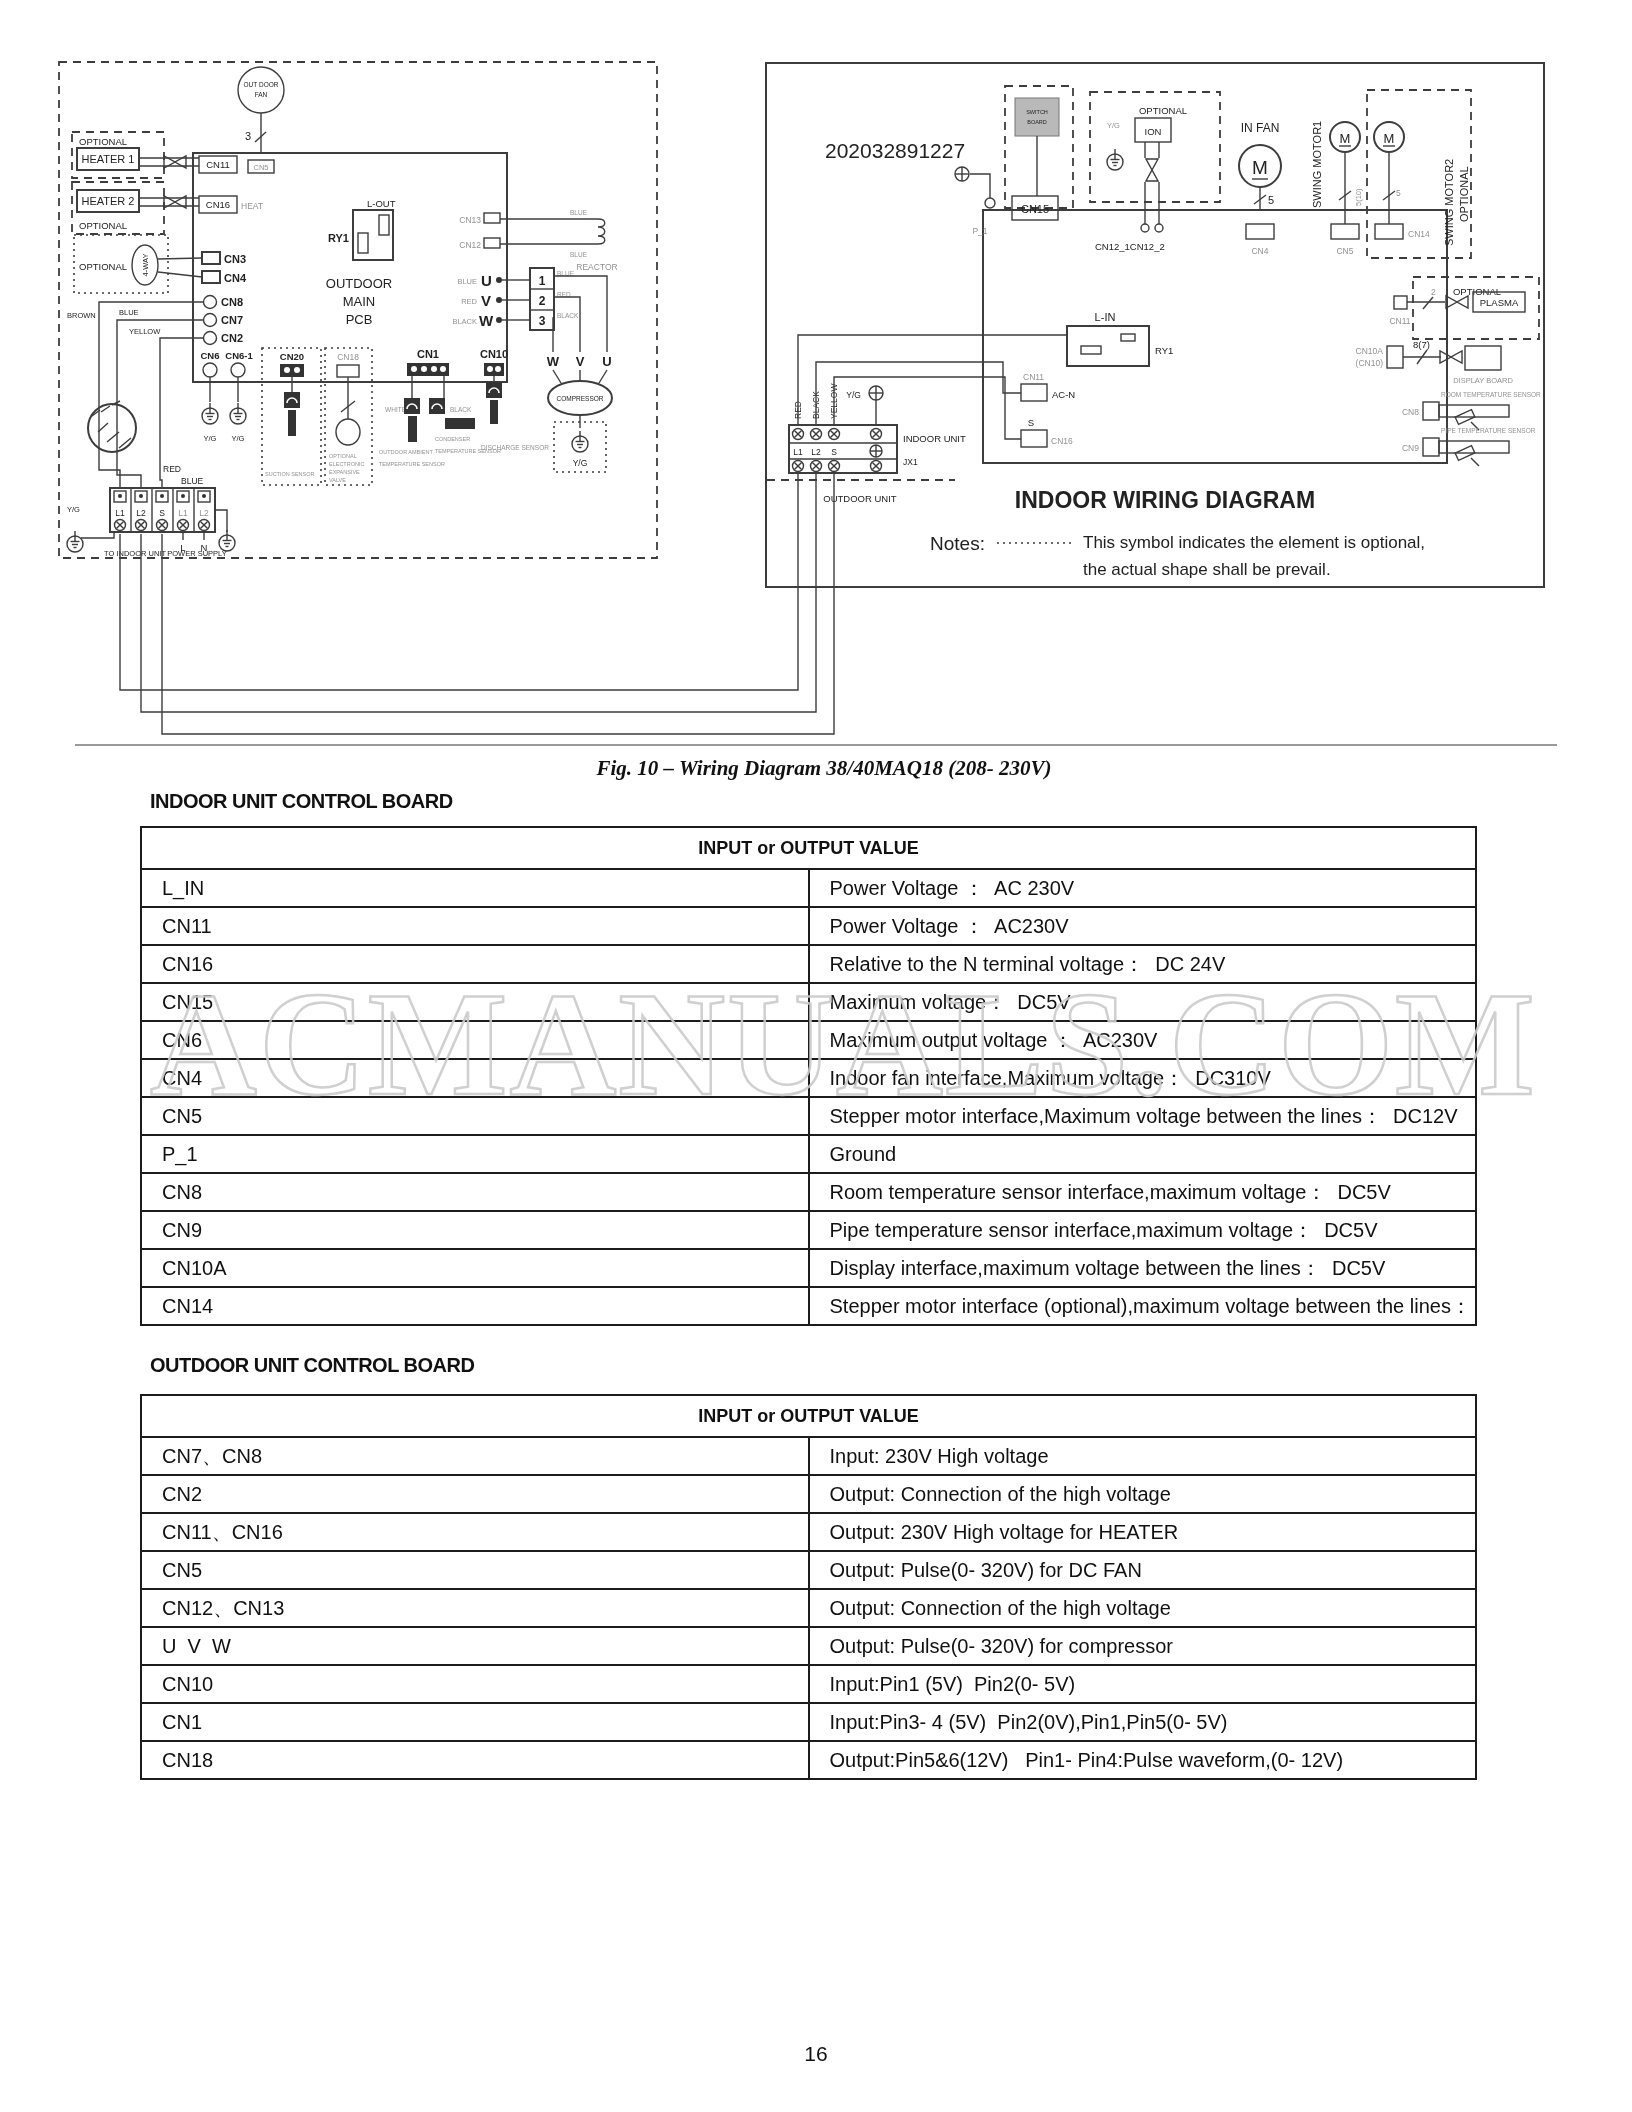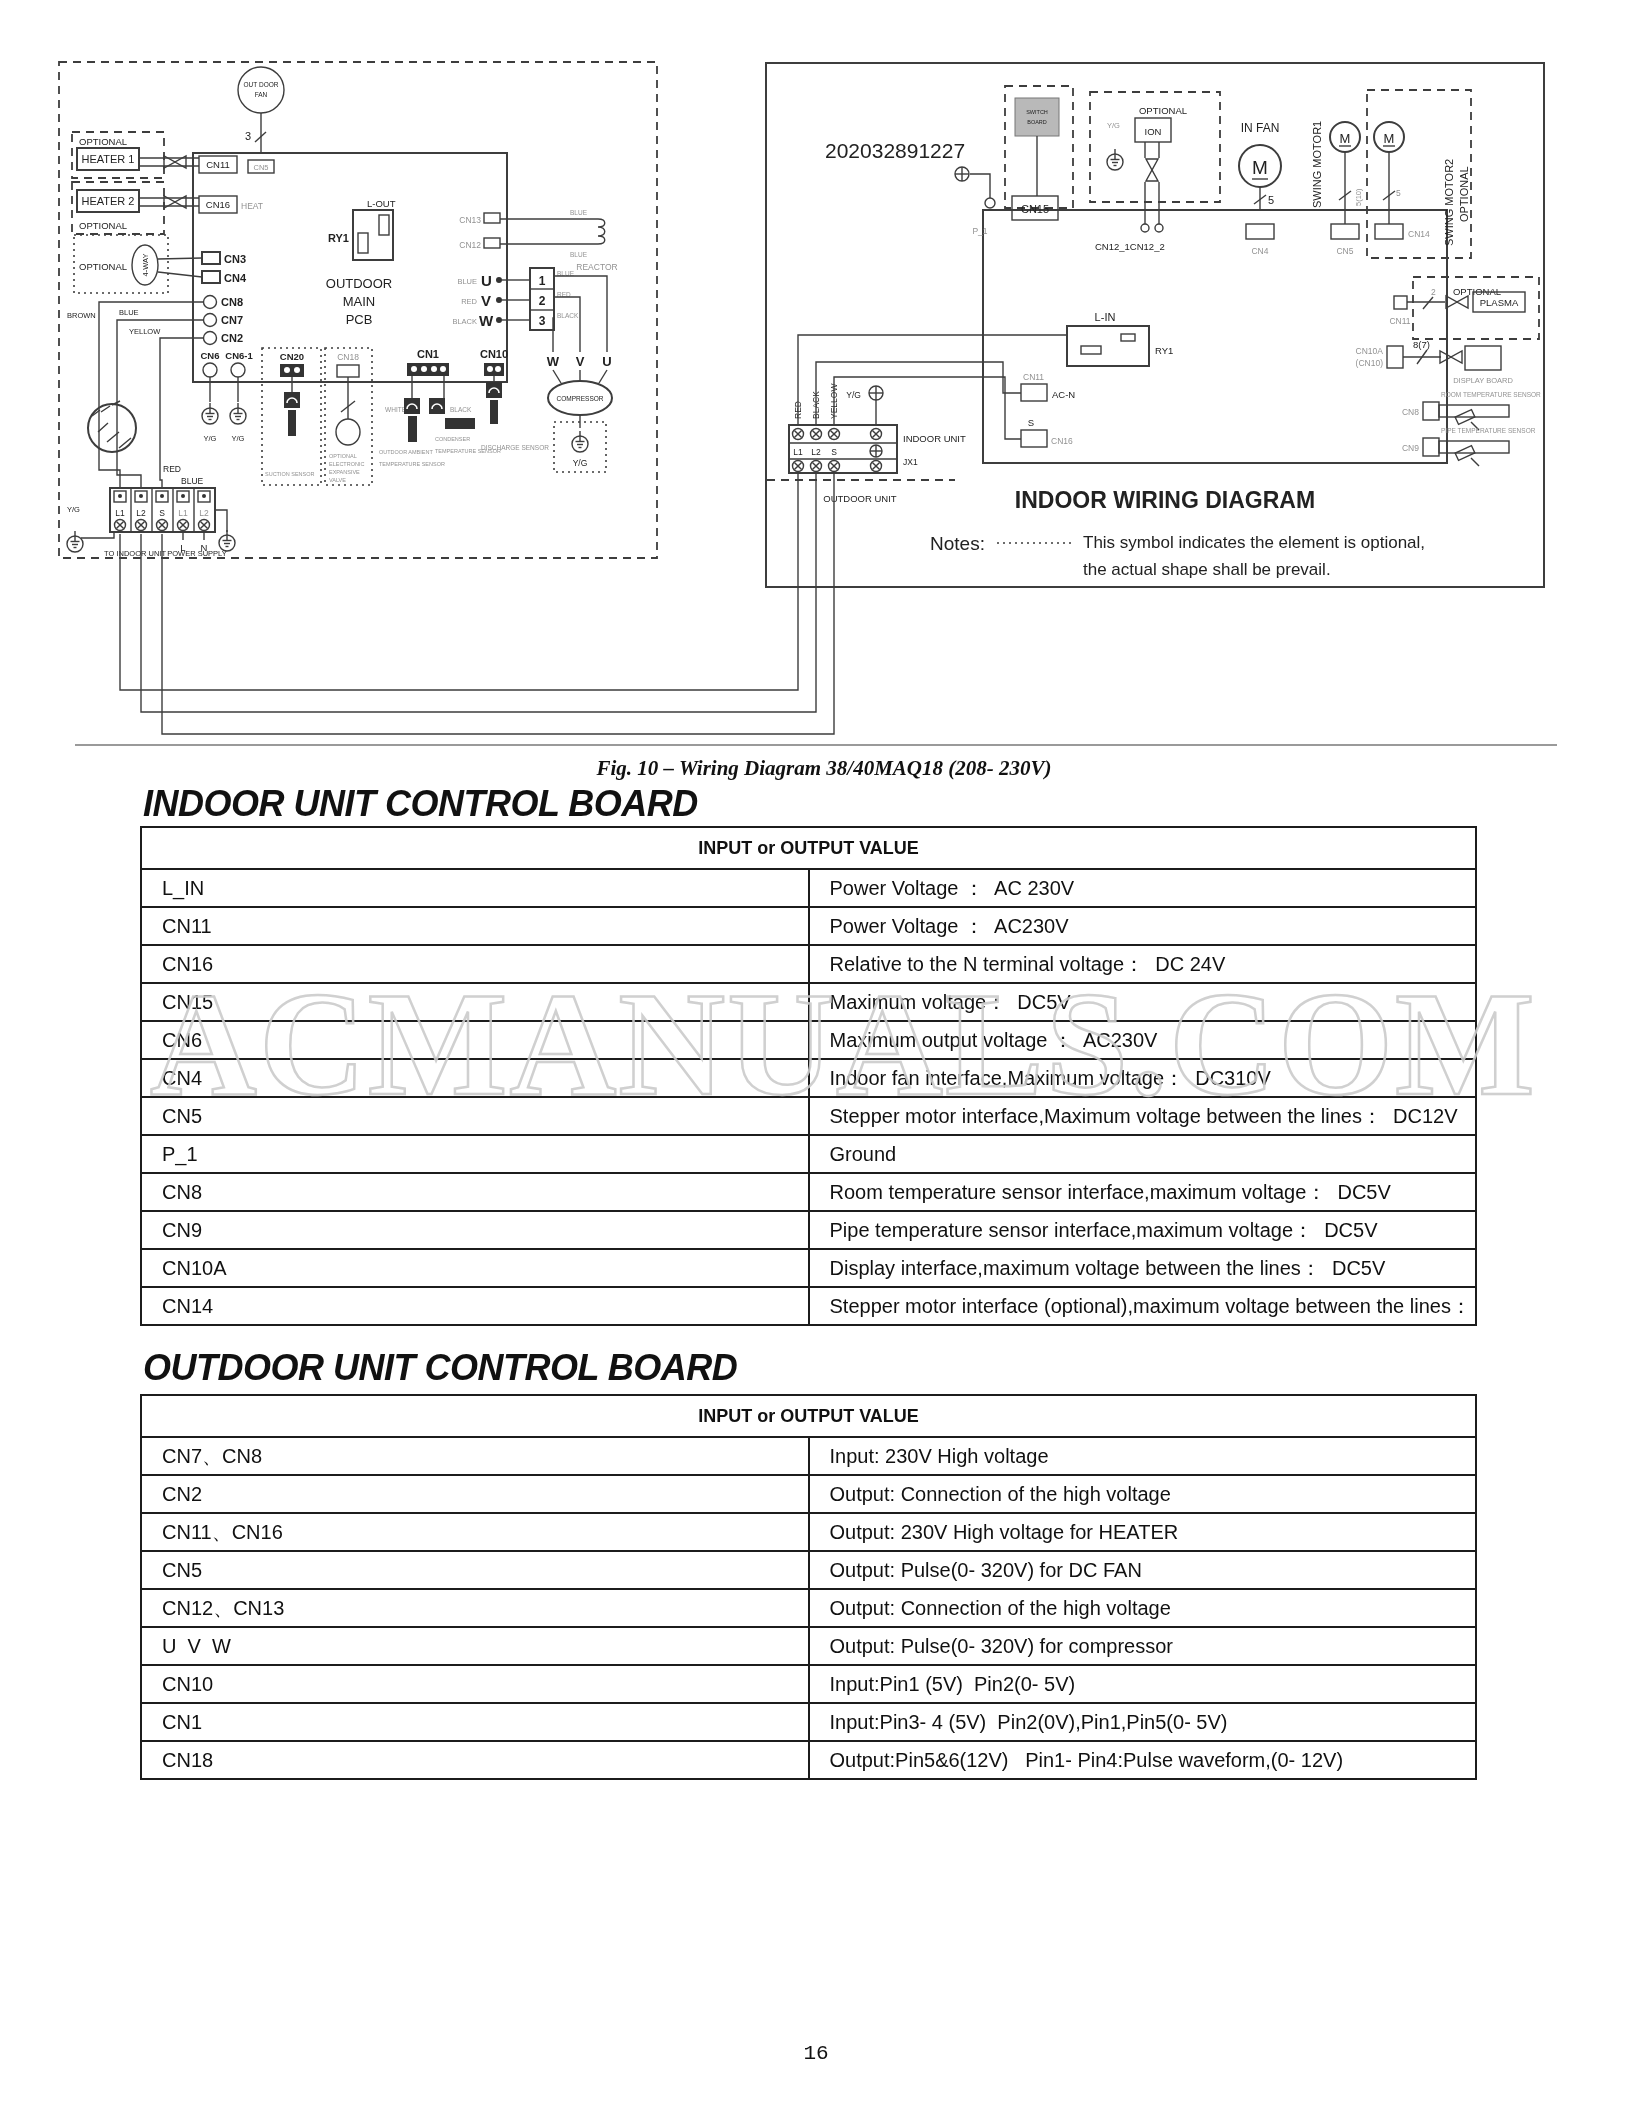--- a/index.html
+++ b/index.html
@@ -17,34 +17,34 @@
   .tg{fill:#929292;}
   .tb{font-weight:bold;}
   .t5{font-size:5.5px;}.t6{font-size:6.5px;}.t7{font-size:7.5px;}.t8{font-size:8.5px;}
   .t9{font-size:9.5px;}.t11{font-size:11px;}.t12{font-size:12px;}.t13{font-size:13px;}
   .t15{font-size:15px;}.t17{font-size:17px;}.t19{font-size:19px;}.t21{font-size:21px;}
   .t23{font-size:23px;font-weight:bold;}
   
   .rule{position:absolute;left:75px;top:744px;width:1482px;border-top:2px solid #9a9a9a;}
   .caption{position:absolute;left:8px;top:756px;width:1632px;text-align:center;
     font-family:"Liberation Serif",serif;font-weight:bold;font-size:21px;font-style:italic;}
-  h2.head{position:absolute;left:142px;margin:1px;font-size:36px;font-weight:bold;letter-spacing:-0.5px;font-style:italic;}
+  h2.head{position:absolute;left:142px;margin:8px;font-size:20px;font-weight:bold;letter-spacing:-0.5px;}
   #head-indoor{top:782px;} #head-outdoor{top:1346px;}
   table.ctab{position:absolute;left:140px;border-collapse:collapse;width:1337px;table-layout:fixed;}
   #tab-indoor{top:826px;} #tab-outdoor{top:1394px;}
   .ctab th,.ctab td{border:2px solid #1c1c1c;font-size:20px;white-space:pre;overflow:hidden;}
   .ctab th{height:38px;text-align:center;font-size:18px;}
   .ctab td{height:36px;padding:0 0 0 20px;}
   .ctab td.c1{width:196px;}
   
   .wm{position:absolute;left:150px;top:959px;width:1400px;font-family:"Liberation Serif",serif;
      font-weight:bold;font-size:148px;letter-spacing:2px;white-space:nowrap;color:transparent;
      -webkit-text-stroke:2.5px #cbcbcb;opacity:.9;z-index:9;pointer-events:none;}
   .pagenum{position:absolute;left:0;top:2042px;width:1632px;text-align:center;
-     font-family:Liberation Mono, monospace;font-size:21px;}
+     font-family:Liberation Sans, sans-serif;font-size:21px;}
 </style>
 </head>
 <body>
 
 <div class="sheet">
 
 <svg class="fig" width="1632" height="760" viewBox="0 0 1632 760">
   <defs>
     <g id="scr">
           <circle r="5.5" class="s"></circle>

